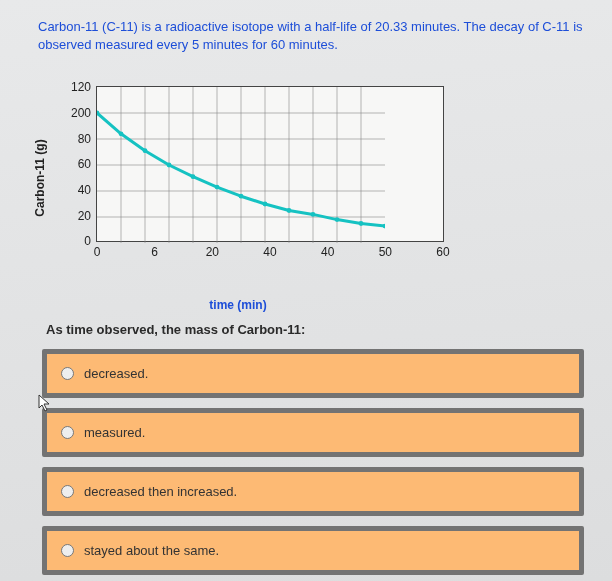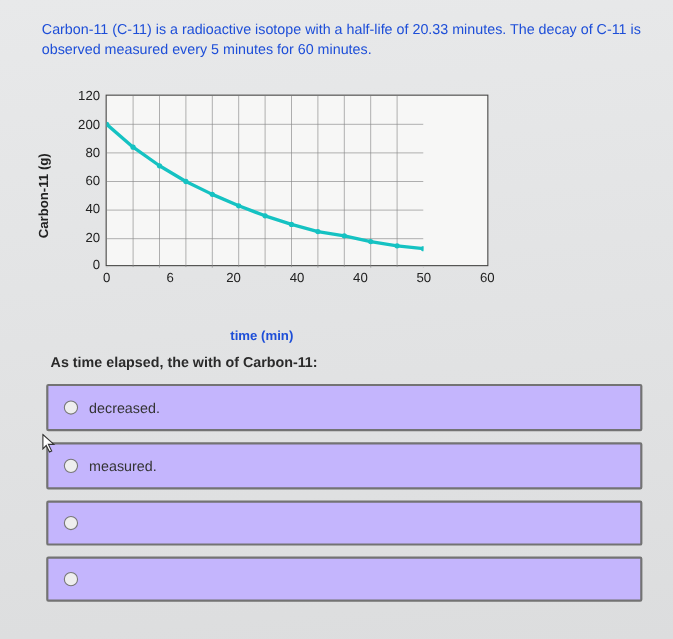--- a/index.html
+++ b/index.html
@@ -69,22 +69,22 @@
       border: 1px solid #444;
       background: #f7f7f6;
     }
     .prompt {
       font-size: 13px;
       font-weight: bold;
       color: #2a2a2a;
       margin: 44px 0 12px 8px;
     }
     .option {
-      background: #c4b5fd;
-      border: 2px solid #737373;
+      background: #fdba74;
+      border: 5px solid #737373;
       border-radius: 2px;
       padding: 12px 14px;
       margin: 0 4px 10px 4px;
       font-size: 13px;
       color: #333;
       display: flex;
       align-items: center;
       gap: 10px;
       cursor: pointer;
     }
@@ -168,34 +168,36 @@
     <div class="xtick" style="left:16.67%">6</div>
     <div class="xtick" style="left:33.33%">20</div>
     <div class="xtick" style="left:50%">40</div>
     <div class="xtick" style="left:66.67%">40</div>
     <div class="xtick" style="left:83.33%">50</div>
     <div class="xtick" style="left:100%">60</div>
   </div>
   <div class="xlabel">time (min)</div>
 </div>
 
-<div class="prompt">As time elapsed, the with of Carbon-11:</div>
+<div class="prompt">As time observed, the mass of Carbon-11:</div>
 
 <div class="option">
   <span class="radio"></span>
   <span>decreased.</span>
 </div>
 <div class="option">
   <span class="radio"></span>
   <span>measured.</span>
 </div>
 <div class="option">
   <span class="radio"></span>
-</div>
-<div class="option">
-  <span class="radio"></span>
+  <span>decreased then increased.</span>
+</div>
+<div class="option">
+  <span class="radio"></span>
+  <span>stayed about the same.</span>
 </div>
 
 <div class="cursor">
   <svg width="14" height="18" viewBox="0 0 14 18">
       <path d="M1 1 L1 14 L4 11 L7 17 L9 16 L6 10 L11 10 Z" fill="#fff" stroke="#333" stroke-width="1"></path>
     </svg>
 </div>
 
 </body></html>

